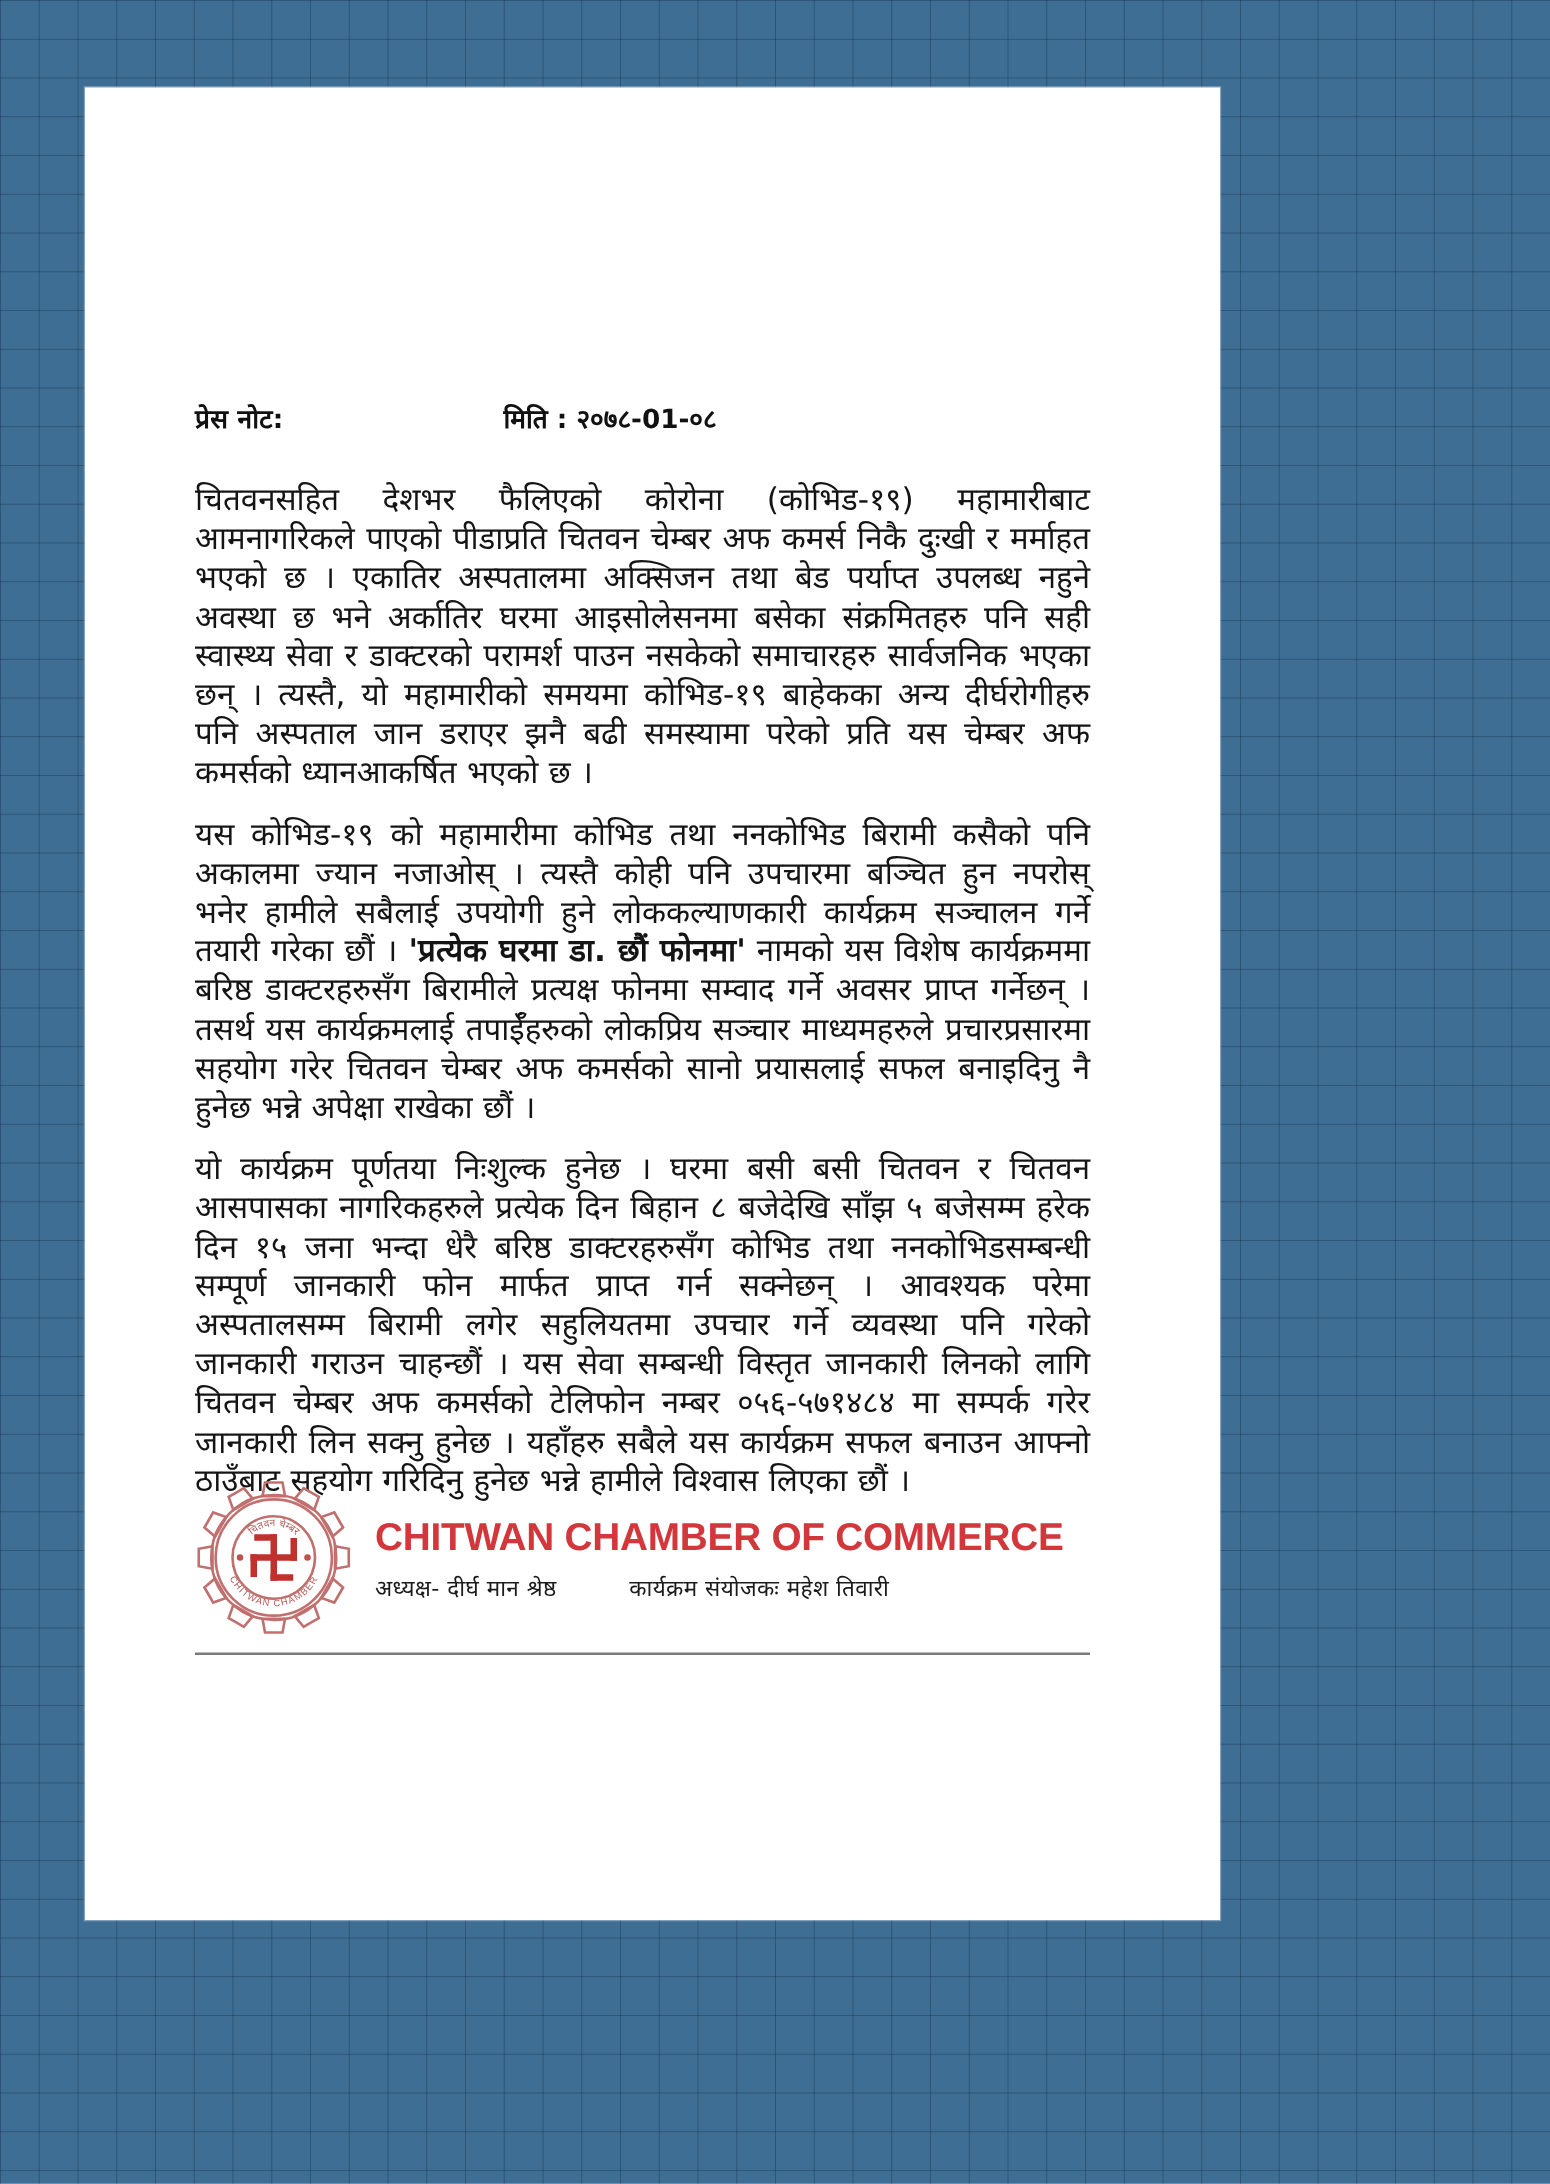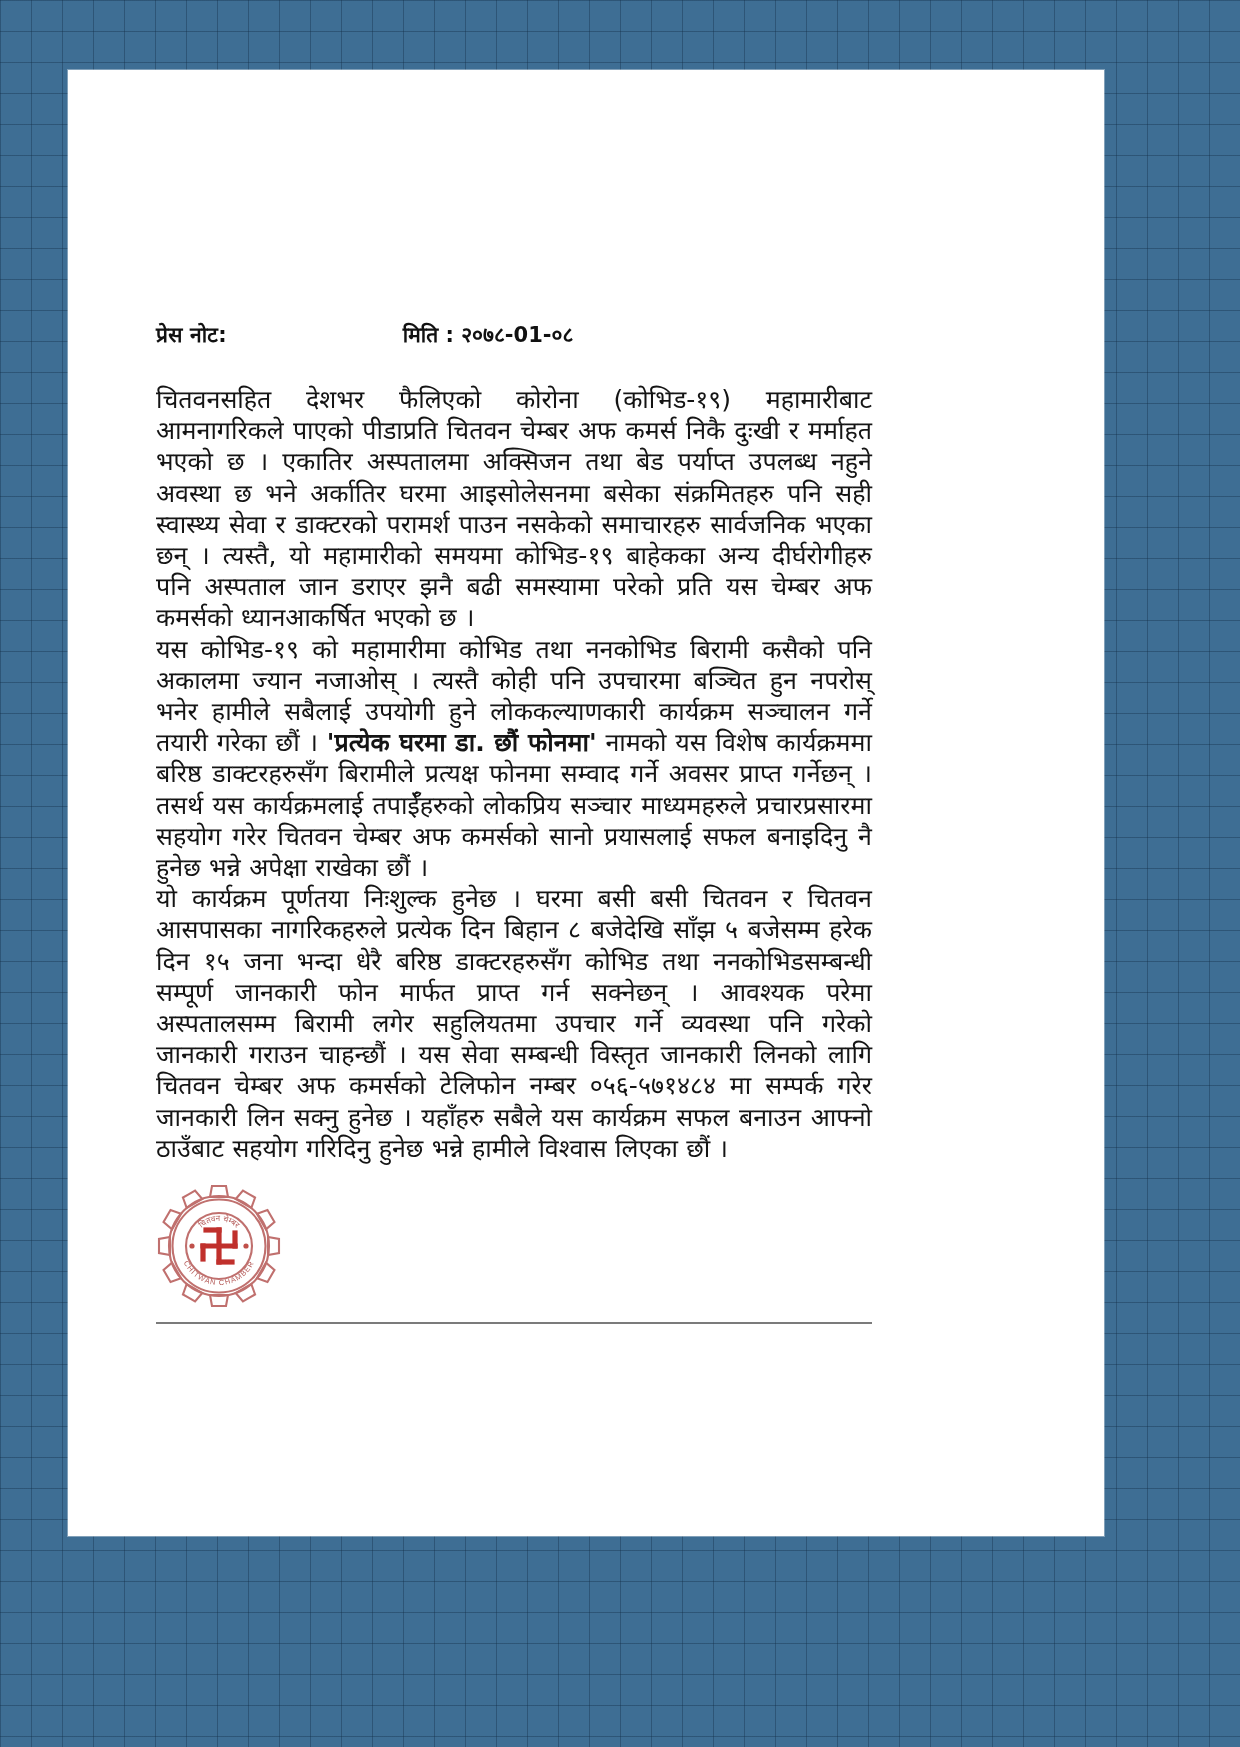--- a/index.html
+++ b/index.html
@@ -17,21 +17,21 @@
     font-family: "Liberation Sans", sans-serif;
     overflow: hidden;
     position: relative;
   }
 
   
   #page-sheet {
     position: absolute;
     left: 68px;
     top: 70px;
-    width: 1036px;
+    width: 908px;
     height: 1466px;
     background: #ffffff;
     box-shadow: 0 0 0 1px rgba(255,255,255,0.35);
     overflow: hidden;
   }
 
   
   #doc-body {
     position: absolute;
     left: 88px;
@@ -66,21 +66,21 @@
   .para {
     font-family: "DejaVu Sans", sans-serif;
     font-size: 25px;
     line-height: 31.2px;
     color: #141414;
     text-align: justify;
     text-justify: inter-word;
     margin: 0;
     word-spacing: .4px;
   }
-  .para + .para { margin-top: 0px; }
+  .para + .para { margin-top: 18px; }
   .prog-name {
     font-weight: bold;
   }
 
   
   #footer-block {
     position: absolute;
     left: 88px;
     top: 1110px;
     width: 716px;
@@ -190,17 +190,24 @@
             <path d="M63 47 L63 79"></path>
             <path d="M47 63 L79 63"></path>
             <path d="M63 47 L50 47"></path>
             <path d="M79 63 L79 50"></path>
             <path d="M63 79 L76 79"></path>
             <path d="M47 63 L47 76"></path>
           </g>
         </svg>
       </div>
 
+      <div id="footer-text">
+        <div id="org-name">CHITWAN CHAMBER OF COMMERCE</div>
+        <div id="officials-row">
+          <span class="official">अध्यक्ष- दीर्घ मान श्रेष्ठ</span>
+          <span class="official">कार्यक्रम संयोजकः महेश तिवारी</span>
+        </div>
+      </div>
 
     </div>
   </div>
 
 </div>
 
 </body></html>

